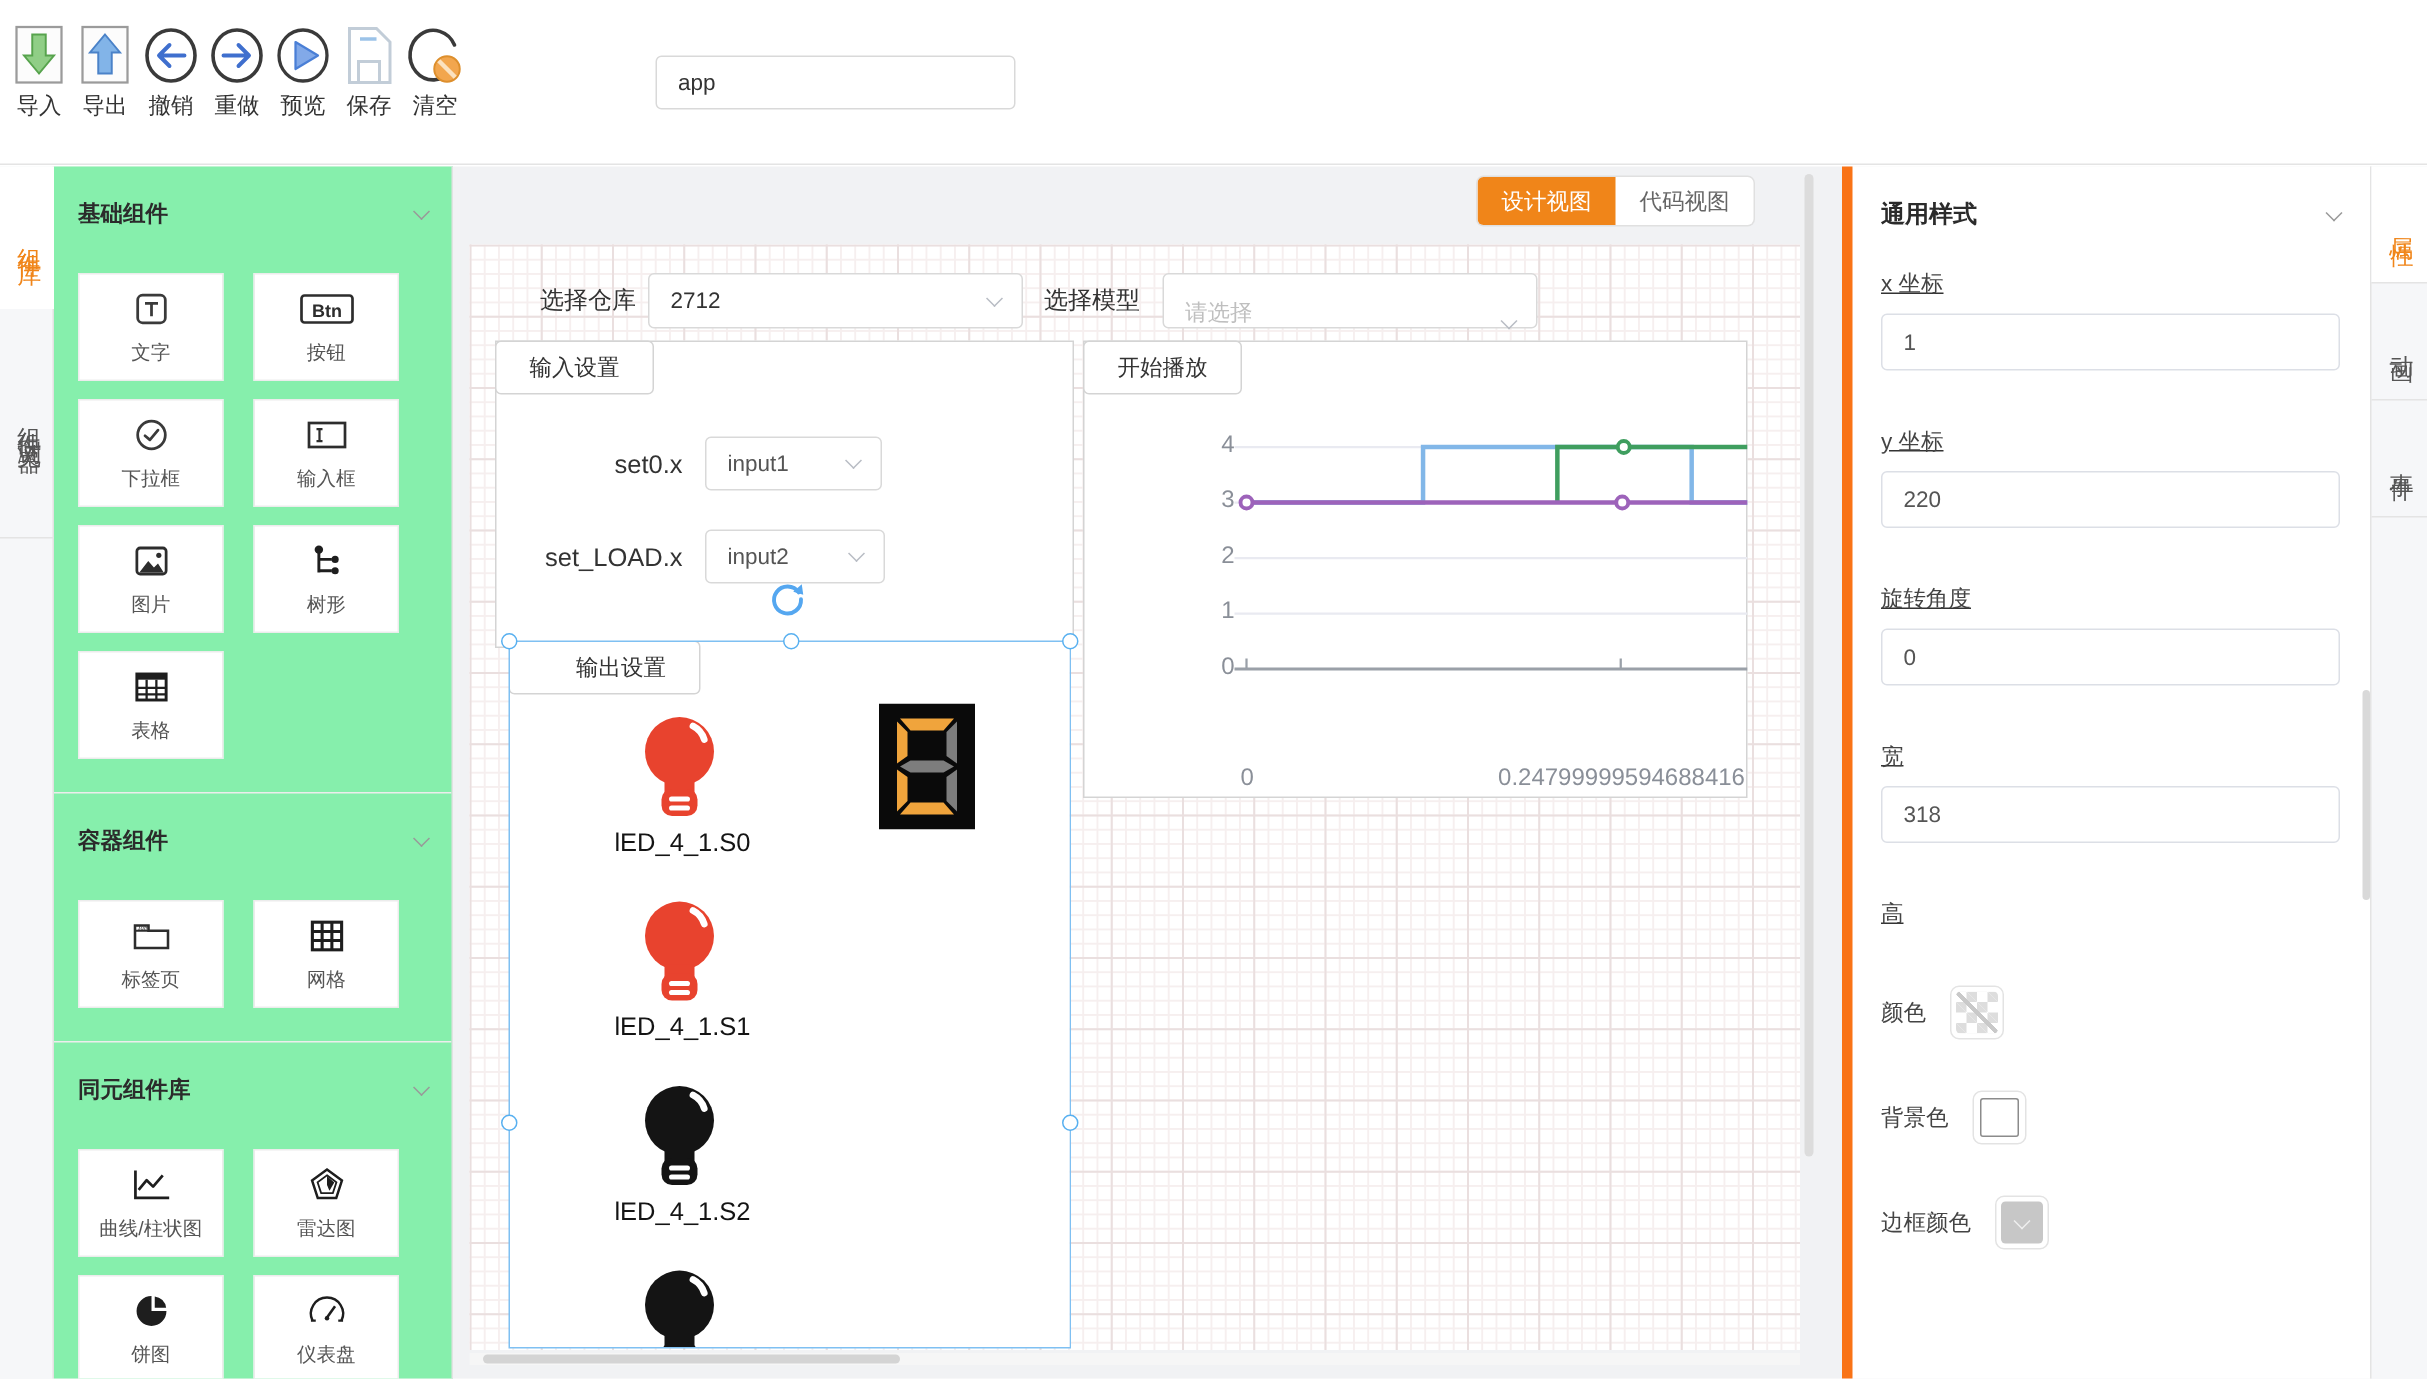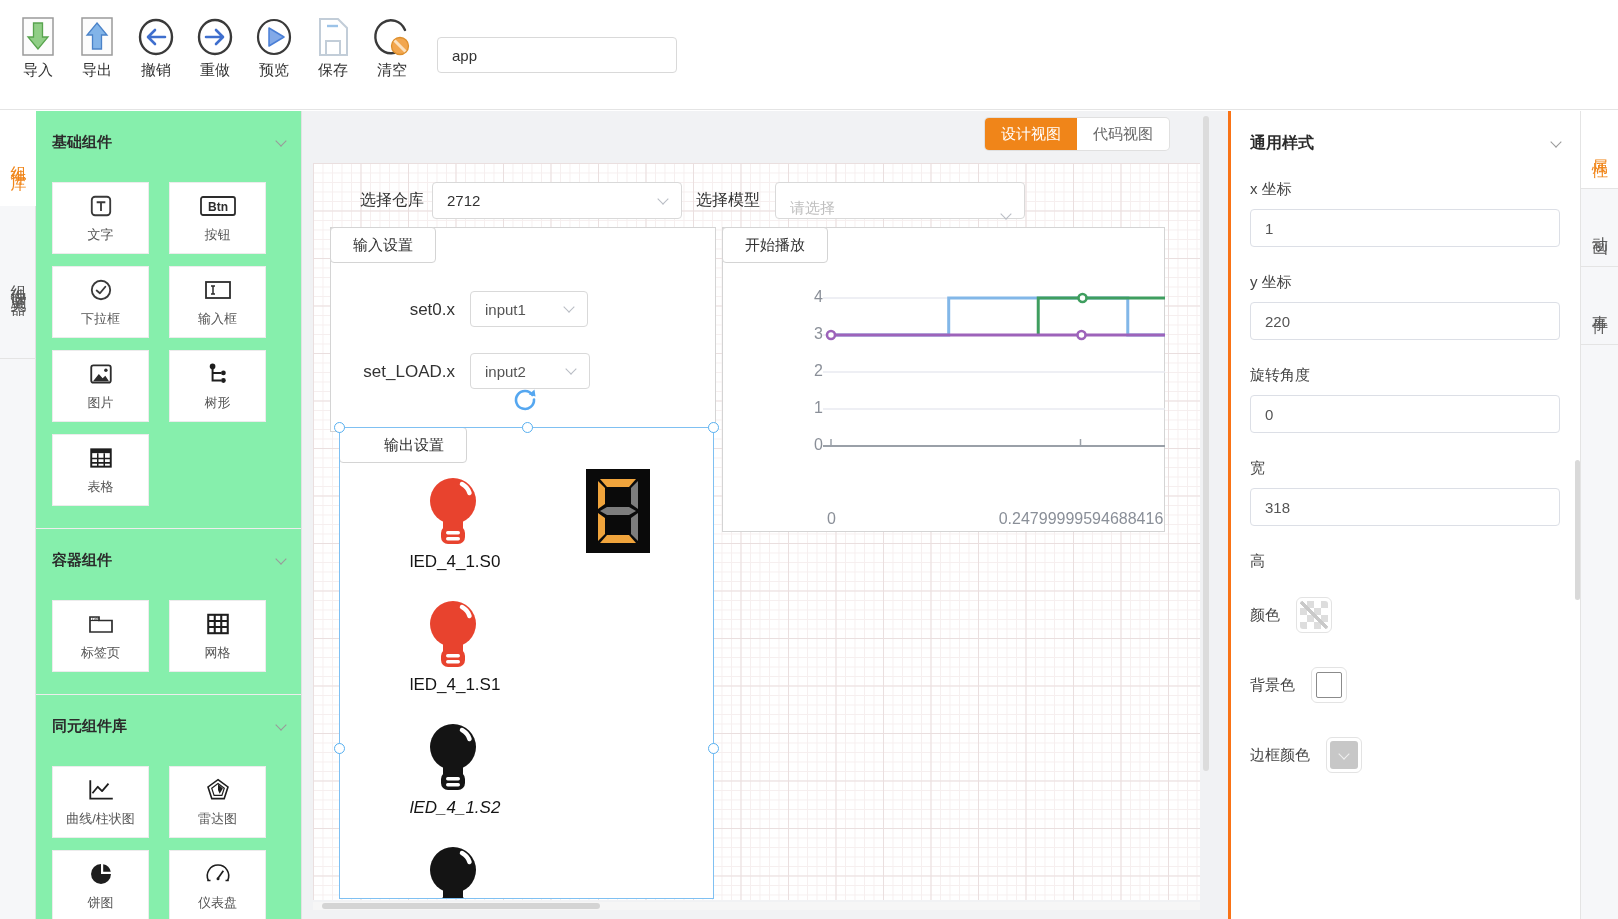--- a/index.html
+++ b/index.html
@@ -2,21 +2,21 @@
 <html><head>
 <meta charset="utf-8">
 <style>
   * { margin:0; padding:0; box-sizing:border-box; }
   html,body { width:1618px; height:919px; overflow:hidden; background:#fff;
     font-family:"Liberation Sans","DejaVu Sans",sans-serif; color:#333; }
 
   
   .toolbar { position:absolute; left:0; top:0; width:1618px; height:110px; background:#fff;
     border-bottom:1px solid #e4e4e4; }
-  .tb-items { position:absolute; left:16px; top:16px; display:flex; gap:15px; }
+  .tb-items { position:absolute; left:4px; top:16px; display:flex; }
   .tb-item { width:44px; display:flex; flex-direction:column; align-items:center; cursor:pointer; }
   .tb-item svg { display:block; }
   .tb-label { font-size:15px; color:#333; margin-top:3px; white-space:nowrap; }
   .app-input { position:absolute; left:437px; top:37px; width:240px; height:36px;
     border:1px solid #d9d9d9; border-radius:4px; padding:0 14px; font-size:15px; color:#333;
     font-family:inherit; outline:none; background:#fff; }
 
   
   .workspace { position:absolute; left:0; top:111px; width:1618px; height:808px; background:#f1f2f4; }
 
@@ -80,24 +80,24 @@
   .ytick { position:absolute; width:30px; text-align:right; font-size:16px; color:#8a8f98; }
   .xtick { position:absolute; font-size:16px; color:#8a8f98; white-space:nowrap; }
 
   
   .h-scroll-track { position:absolute; left:313px; top:791px; width:887px; height:8px; background:#f6f6f6; }
   .h-scroll-thumb { position:absolute; left:9px; top:1px; width:278px; height:6px; background:#d4d4d4; border-radius:3px; }
   .v-scroll-thumb { position:absolute; left:1203px; top:5px; width:6px; height:655px; background:#dcdcdc; border-radius:3px; }
 
   
   .right-panel { position:absolute; left:1228px; top:0; width:352px; height:808px; background:#fff;
-    border-left:3px solid #f97316; overflow:hidden; padding:0 20px 0 19px; }
+    border-left:7px solid #f97316; overflow:hidden; padding:0 20px 0 19px; }
   .rp-head { display:flex; align-items:center; justify-content:space-between;
     font-size:16px; font-weight:bold; color:#2b2b2b; padding-top:22px; margin-bottom:26px; }
-  .rp-group { margin-bottom:26px; }
+  .rp-group { margin-bottom:38px;text-decoration:underline; }
   .rp-label { font-size:15px; color:#444; margin-bottom:10px; }
   .rp-input { width:100%; height:38px; border:1px solid #dcdfe6; border-radius:4px;
     padding:0 14px; font-size:15px; color:#555; font-family:inherit; outline:none; background:#fff; }
   .rp-colorrow { display:flex; align-items:center; gap:16px; margin-bottom:34px; }
   .swatch-outer { width:36px; height:36px; border:1px solid #e3e3e3; border-radius:6px;
     display:flex; align-items:center; justify-content:center; cursor:pointer; background:#fff; }
   .swatch-checker { width:28px; height:28px; border-radius:3px;
     background-color:#fff;
     background-image:
       linear-gradient(45deg, transparent 46%, #c9c9c9 46%, #c9c9c9 54%, transparent 54%),
@@ -473,21 +473,21 @@
         <span class="bulb" style="left:84px; top:294px;">
           <svg width="58" height="70" viewBox="0 0 58 70">
               <circle class="bulb-body" cx="29" cy="25" r="23" fill="#141414"></circle>
               <path d="M38 8 a15 15 0 0 1 7.5 9" fill="none" stroke="#fff" stroke-width="4.5" stroke-linecap="round"></path>
               <rect class="bulb-body" x="19" y="44" width="20" height="10" fill="#141414"></rect>
               <rect class="bulb-body" x="17" y="50" width="24" height="18" rx="7" fill="#141414"></rect>
               <rect x="22" y="55" width="14" height="3.4" rx="1.7" fill="#fff"></rect>
               <rect x="22" y="61" width="14" height="3.4" rx="1.7" fill="#fff"></rect>
             </svg>
         </span>
-        <span class="led-label" style="left:0px; top:370px;font-style:italic;">lED_4_1.S2</span>
+        <span class="led-label" style="left:0px; top:370px;">lED_4_1.S2</span>
 
         <span class="bulb" style="left:84px; top:417px;">
           <svg width="58" height="70" viewBox="0 0 58 70">
               <circle class="bulb-body" cx="29" cy="25" r="23" fill="#141414"></circle>
               <path d="M38 8 a15 15 0 0 1 7.5 9" fill="none" stroke="#fff" stroke-width="4.5" stroke-linecap="round"></path>
               <rect class="bulb-body" x="19" y="44" width="20" height="10" fill="#141414"></rect>
               <rect class="bulb-body" x="17" y="50" width="24" height="18" rx="7" fill="#141414"></rect>
               <rect x="22" y="55" width="14" height="3.4" rx="1.7" fill="#fff"></rect>
               <rect x="22" y="61" width="14" height="3.4" rx="1.7" fill="#fff"></rect>
             </svg>

